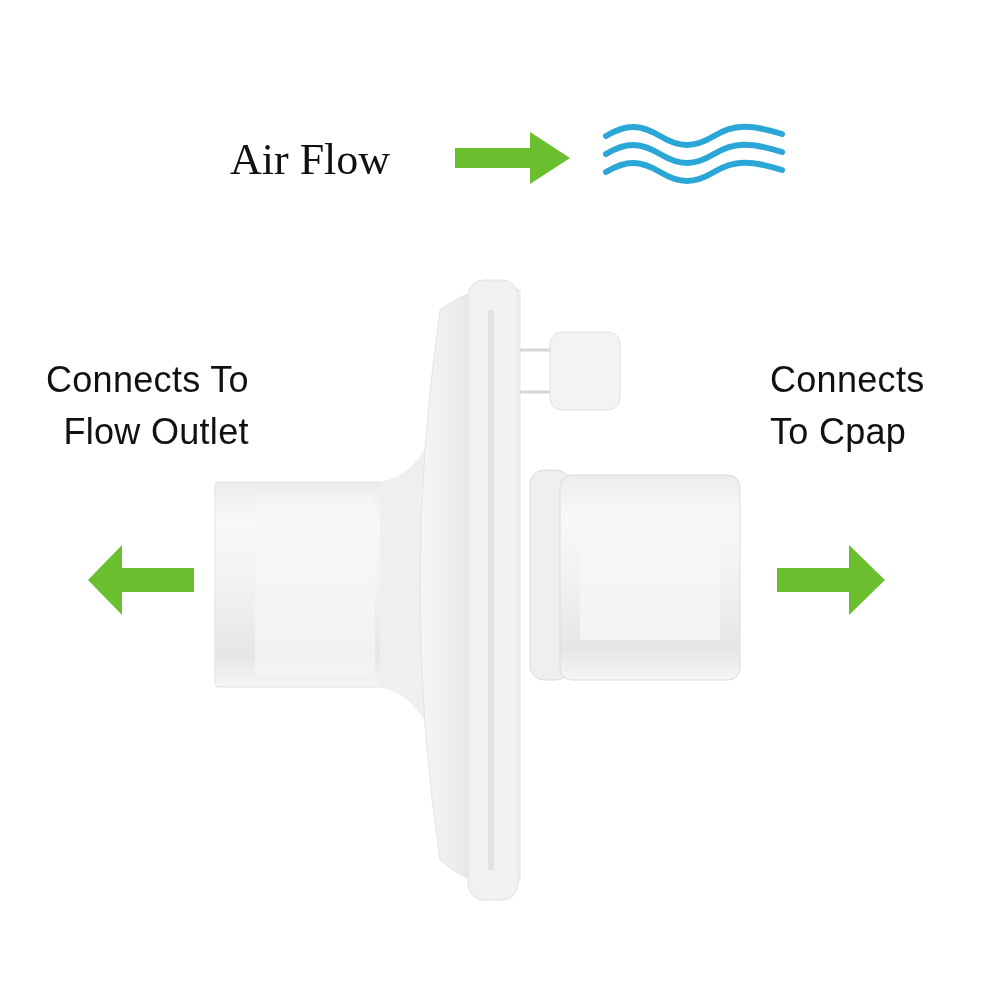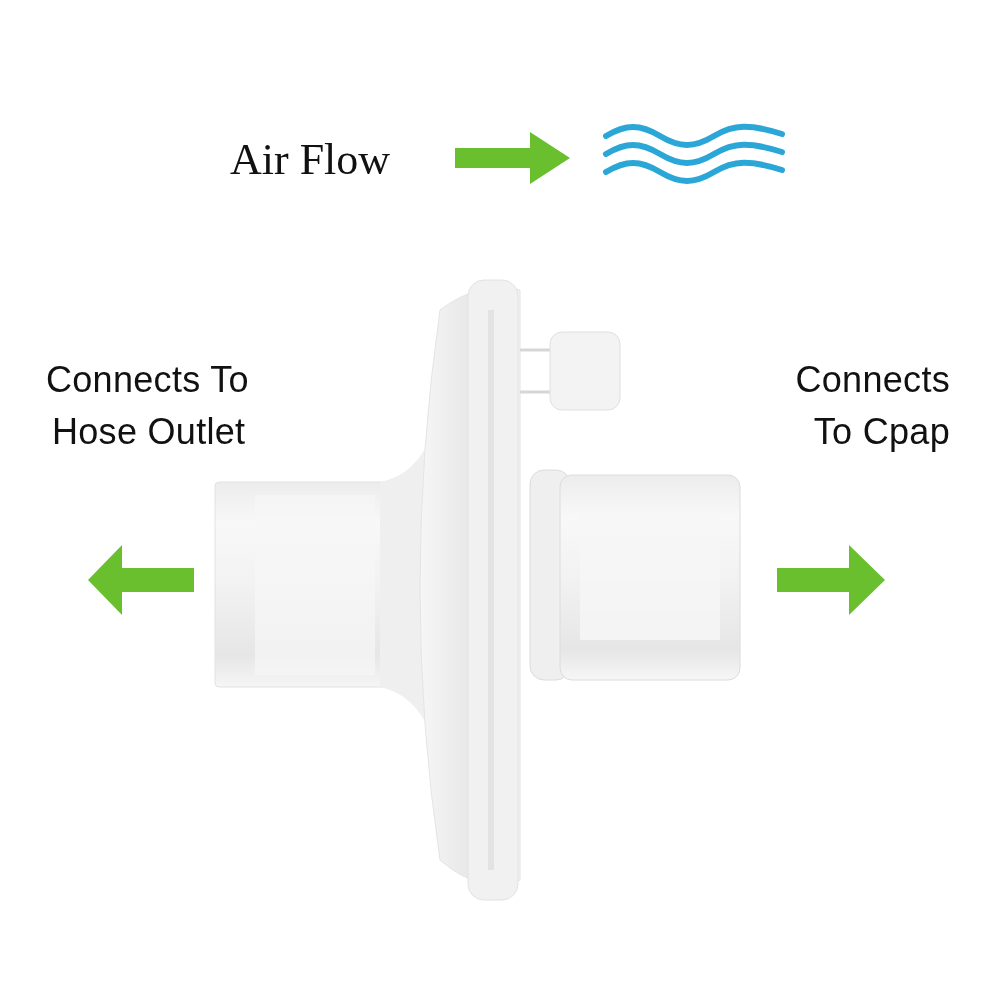--- a/index.html
+++ b/index.html
@@ -1,41 +1,41 @@
 <!DOCTYPE html>
 <html><head>
   <meta charset="utf-8">
   <style>
     html, body { margin: 0; padding: 0; background: #ffffff; }
     body { width: 1001px; height: 1001px; position: relative; overflow: hidden;
            font-family: "Liberation Sans", sans-serif; color: #111111; }
-    .label { position: absolute; font-size: 36px; line-height: 52px; text-align: right; white-space: nowrap; letter-spacing: 0.3px; }
+    .label { position: absolute; font-size: 36px; line-height: 52px; text-align: left; white-space: nowrap; letter-spacing: 0.3px; }
     .title { position: absolute; left: 230px; top: 130px; font-size: 44px; line-height: 60px; font-family: Liberation Serif, serif; }
     .abs { position: absolute; }
   </style>
 </head>
 <body>
 
 <div class="title">Air Flow</div>
 
 <svg class="abs" style="left:455px;top:132px" width="115" height="52" viewBox="0 0 115 52">
   <polygon points="0,16 75,16 75,0 115,26 75,52 75,36 0,36" fill="#6abf2e"></polygon>
 </svg>
 
 <svg class="abs" style="left:600px;top:122px" width="190" height="64" viewBox="0 0 190 64">
   <g fill="none" stroke="#2aa7d6" stroke-width="6" stroke-linecap="round">
     <path d="M6,14 C26,2 40,2 60,14 S94,26 114,14 S150,2 182,12"></path>
     <path d="M6,32 C26,20 40,20 60,32 S94,44 114,32 S150,20 182,30"></path>
     <path d="M6,50 C26,38 40,38 60,50 S94,62 114,50 S150,38 182,48"></path>
   </g>
 </svg>
 
-<div class="label" style="left:46px;top:354px;text-align:left">
+<div class="label" style="left:46px;top:354px;text-align:right">
   <div>Connects To</div>
-  <div style="padding-left:6px">Hose Outlet</div>
+  <div style="padding-left:6px">Flow Outlet</div>
 </div>
 
 <div class="label" style="left:770px;top:354px;width:180px">
   <div>Connects</div>
   <div>To Cpap</div>
 </div>
 
 <svg class="abs" style="left:88px;top:545px" width="108" height="70" viewBox="0 0 108 70">
   <polygon points="0,35 34,0 34,23 106,23 106,47 34,47 34,70" fill="#6abf2e"></polygon>
 </svg>

